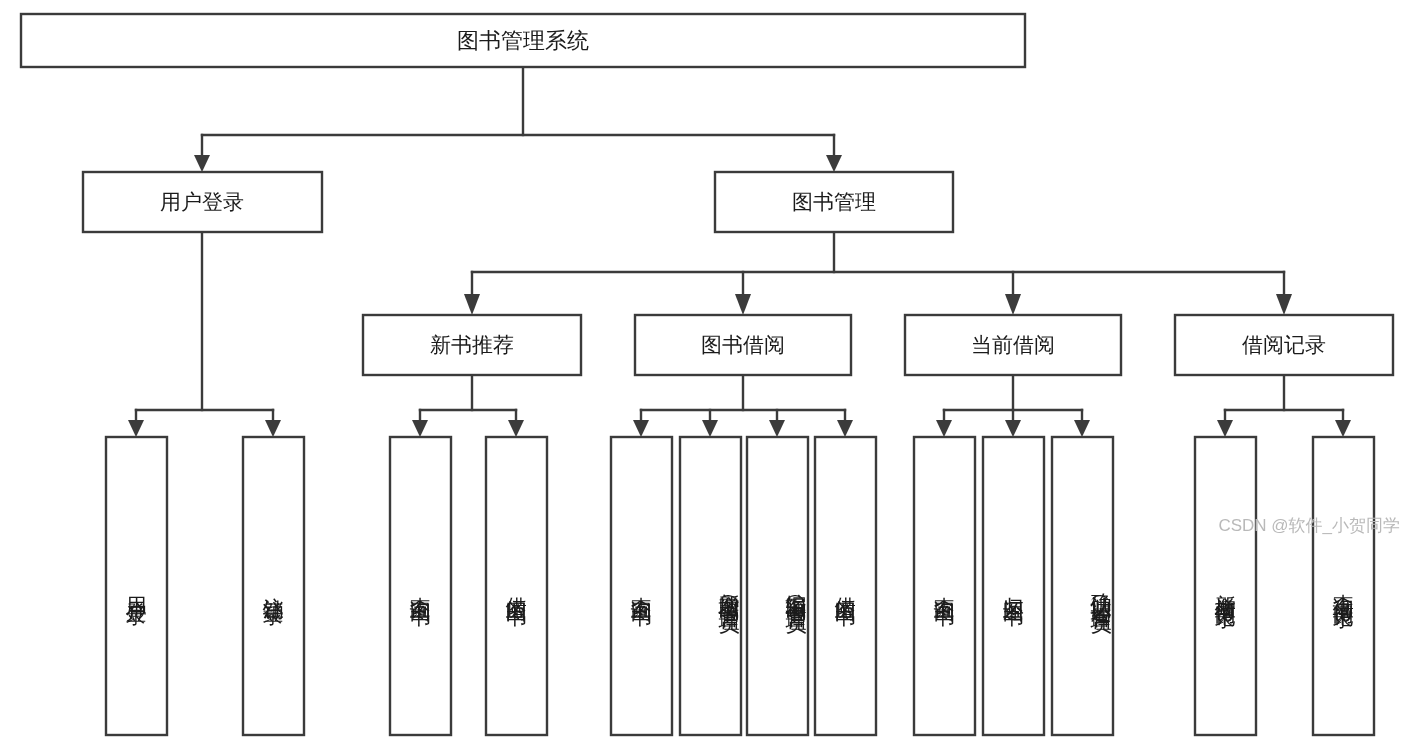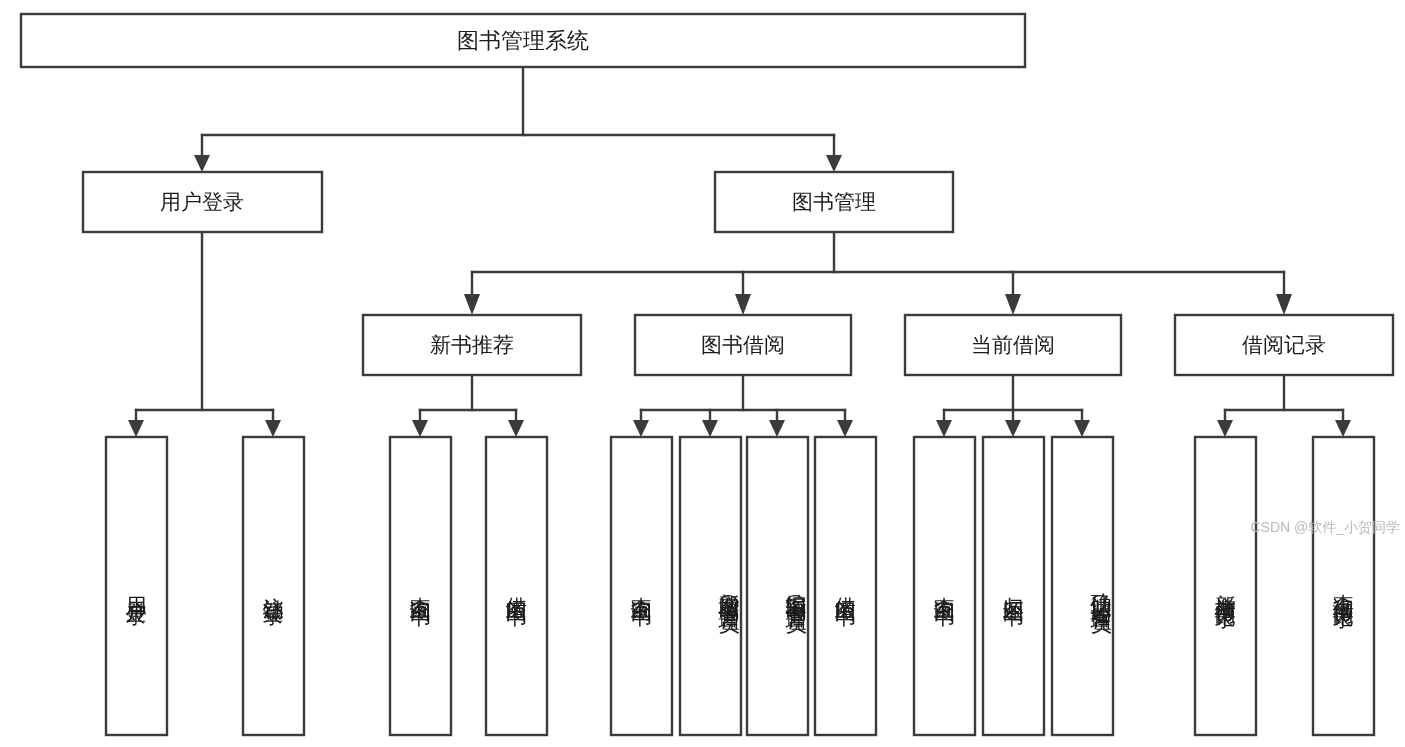--- a/index.html
+++ b/index.html
@@ -70,21 +70,21 @@
     align-items: center;
     justify-content: center;
     pointer-events: none;
     user-select: none;
   }
   .watermark {
     position: absolute;
     right: 8px;
     bottom: 4px;
     font-family: "Liberation Sans", "DejaVu Sans", sans-serif;
-    font-size: 14px;
+    font-size: 17px;
     color: #b9b9b9;
     white-space: nowrap;
     user-select: none;
   }
 </style>
 </head>
 <body>
 
 <div id="diagram-root">
 

